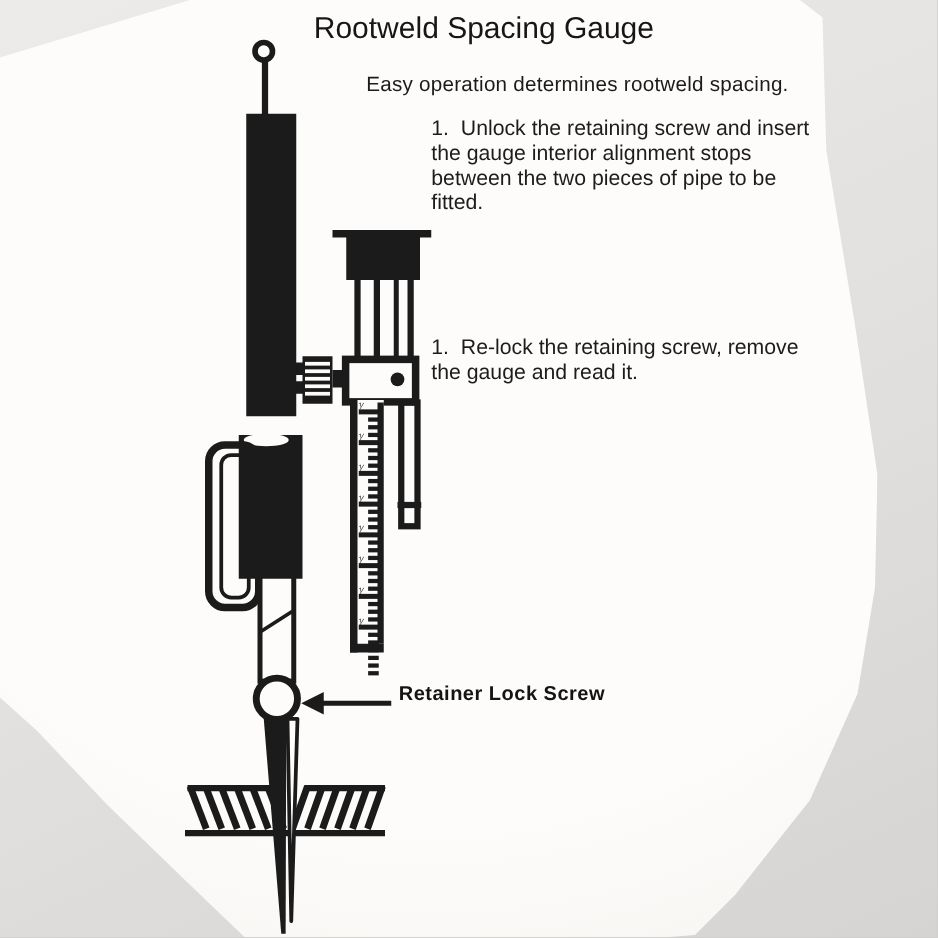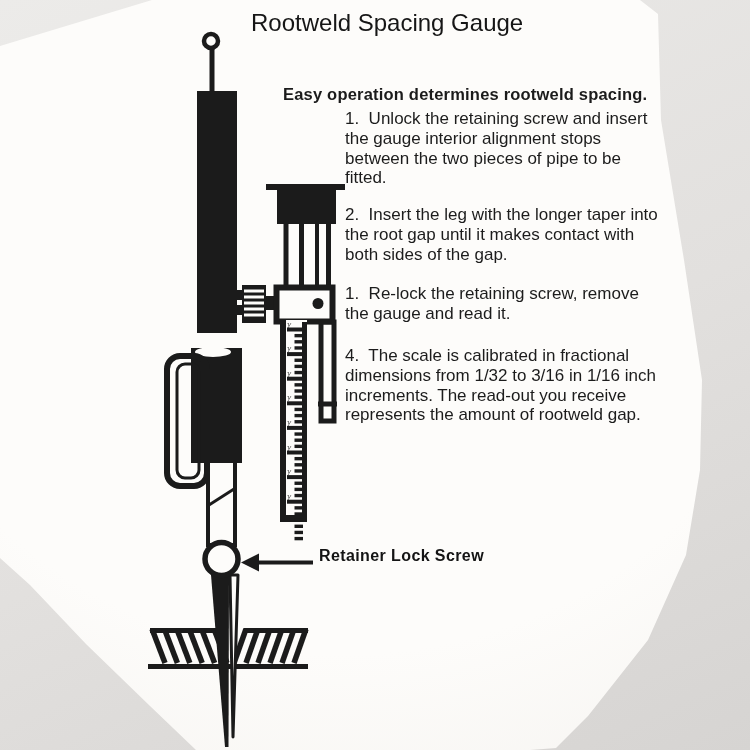--- a/index.html
+++ b/index.html
@@ -17,26 +17,26 @@
       588px 716px, 556px 748px, 530px 750px, 196px 750px, 150px 706px,
       86px 644px, 30px 585px, 0px 558px
     );
   }
   .art{position:absolute;left:0;top:0;width:750px;height:750px;}
   .title{
     position:absolute;left:251px;top:9px;margin:0;
     font-size:24px;font-weight:normal;color:#161616;letter-spacing:0px;white-space:nowrap;
   }
   .subtitle{
-    position:absolute;left:283px;top:59px;
-    font-size:16.5px;font-weight:bold;color:#1b1b1b;white-space:nowrap;letter-spacing:0.2px;margin-top:26px;
+    position:absolute;left:293px;top:59px;
+    font-size:16.5px;font-weight:normal;color:#1b1b1b;white-space:nowrap;letter-spacing:0.2px;
   }
   .step{
     position:absolute;left:345px;width:395px;
-    font-size:17px;line-height:19.8px;color:#1c1c1c;white-space:pre-wrap;margin-top:16px;
+    font-size:17px;line-height:19.8px;color:#1c1c1c;white-space:pre-wrap;
   }
   .s1{top:93px}.s2{top:189px}.s3{top:268px}.s4{top:330px}
   .callout{
     position:absolute;left:319px;top:547px;
     font-size:16px;font-weight:bold;color:#141414;letter-spacing:0.4px;white-space:nowrap;
   }
 </style>
 </head>
 <body>
 
@@ -160,24 +160,17 @@
     </g>
   </svg>
 
   <h1 class="title">Rootweld Spacing Gauge</h1>
   <div class="subtitle">Easy operation determines rootweld spacing.</div>
 
   <div class="step s1">1.  Unlock the retaining screw and insert
 the gauge interior alignment stops
 between the two pieces of pipe to be
 fitted.</div>
-  <div class="step s2">2.  Insert the leg with the longer taper into
-the root gap until it makes contact with
-both sides of the gap.</div>
   <div class="step s3">1.  Re-lock the retaining screw, remove
 the gauge and read it.</div>
-  <div class="step s4">4.  The scale is calibrated in fractional
-dimensions from 1/32 to 3/16 in 1/16 inch
-increments. The read-out you receive
-represents the amount of rootweld gap.</div>
 
   <div class="callout">Retainer Lock Screw</div>
 </div>
 
 </body></html>

